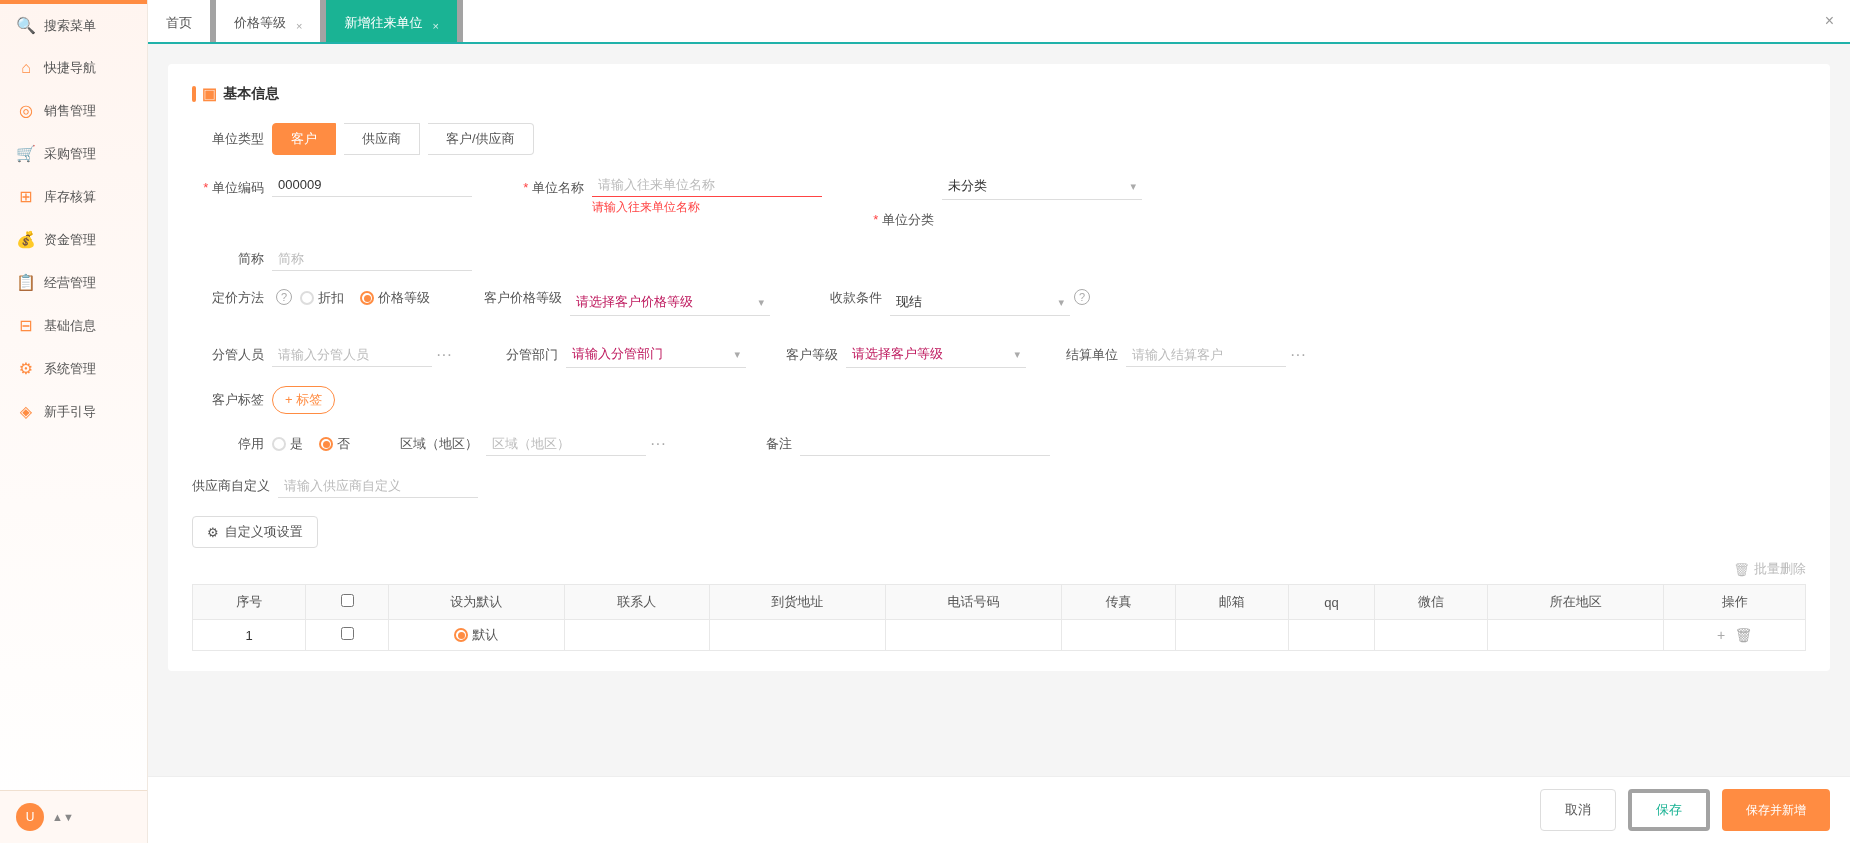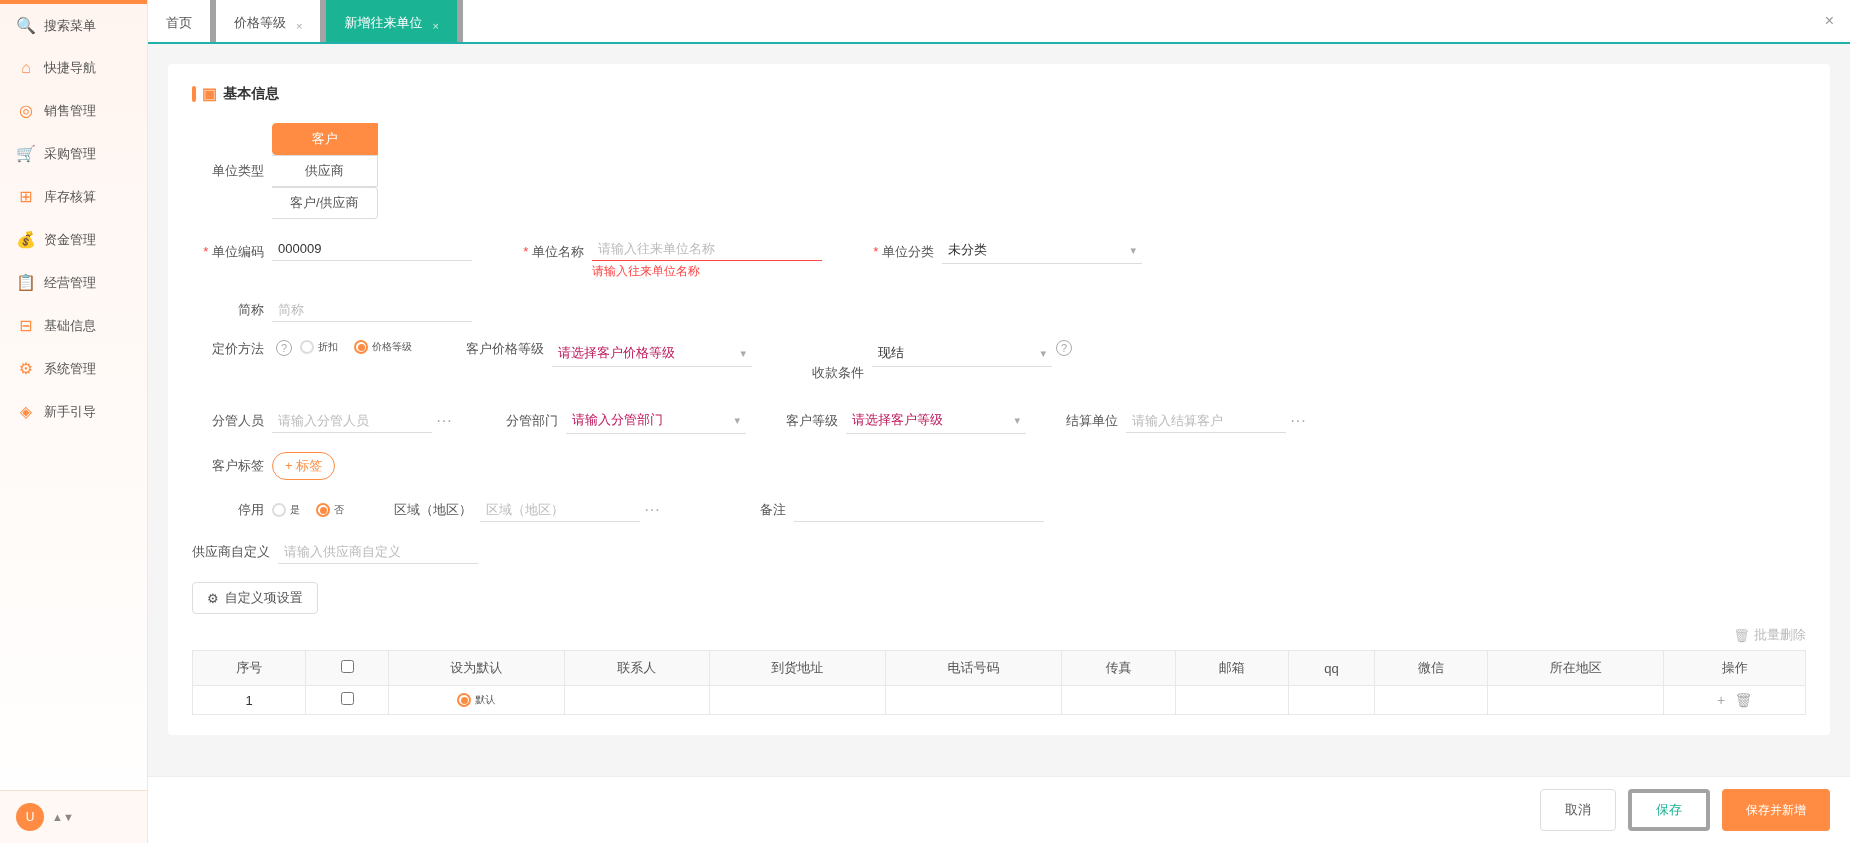--- a/index.html
+++ b/index.html
@@ -154,22 +154,21 @@
     .error-hint {
       color: #ff4444;
       font-size: 12px;
       margin-top: 2px;
       display: block;
     }
 
     
     .type-btn-group {
       display: flex;
-      gap: 0;
-      flex-direction: column;
+      gap: 8px;
     }
     .type-btn {
       padding: 6px 18px;
       border: 1px solid #ddd;
       cursor: pointer;
       font-size: 13px;
       background: white;
       color: #555;
     }
     .type-btn:first-child { border-radius: 4px 0 0 4px; }
@@ -191,21 +190,21 @@
       cursor: pointer;
       gap: 4px;
       font-size: 13px;
       color: #333;
     }
     .select-field .placeholder { color: #be185d; }
     .select-field .chevron { margin-left: auto; color: #aaa; font-size: 11px; }
 
     
     .radio-group { display: flex; align-items: center; gap: 16px; }
-    .radio-item { display: flex; align-items: center; gap: 4px; cursor: pointer; font-size: 10px; color: #555; }
+    .radio-item { display: flex; align-items: center; gap: 4px; cursor: pointer; font-size: 13px; color: #555; }
     .radio-circle {
       width: 14px; height: 14px; border-radius: 50%; border: 2px solid #ddd;
       display: flex; align-items: center; justify-content: center;
     }
     .radio-circle.checked { border-color: #ff8c42; }
     .radio-circle.checked::after {
       content: ''; width: 7px; height: 7px; border-radius: 50%; background: #ff8c42;
     }
 
     
@@ -425,21 +424,21 @@
         </div>
 
         <span class="form-label" style="padding-top:6px; margin-left:40px;">
           <span style="color:#ff4444;">*</span> 单位名称
         </span>
         <div class="field-wrapper">
           <input class="input-field error" type="text" placeholder="请输入往来单位名称" style="width: 230px; border-bottom-color: rgb(255, 68, 68);">
           <span class="error-hint">请输入往来单位名称</span>
         </div>
 
-        <span class="form-label" style="padding-top:6px; margin-left:40px;">
+        <span class="form-label" style="padding-top:6px; margin-left:40px;margin-top:32px;">
           <span style="color:#ff4444;">*</span> 单位分类
         </span>
         <div class="select-field" style="width:200px;">
           <span>未分类</span>
           <span class="chevron">▾</span>
         </div>
       </div>
 
       <div class="form-row">
         <span class="form-label">简称</span>
@@ -459,21 +458,21 @@
             <span>价格等级</span>
           </div>
         </div>
 
         <span class="form-label" style="margin-left:40px; min-width:100px;">客户价格等级</span>
         <div class="select-field" style="width:200px;">
           <span class="placeholder">请选择客户价格等级</span>
           <span class="chevron">▾</span>
         </div>
 
-        <span class="form-label" style="margin-left:40px; min-width:80px;margin-top:24px;">收款条件</span>
+        <span class="form-label" style="margin-left:40px; min-width:80px;">收款条件</span>
         <div class="select-field" style="width:180px;">
           <span>现结</span>
           <span class="chevron">▾</span>
         </div>
         <span class="help-icon">?</span>
       </div>
 
       <div class="form-row" style="align-items:center;margin-top:25px;">
         <span class="form-label">分管人员</span>
         <input class="input-field" type="text" placeholder="请输入分管人员" style="width: 160px;">

